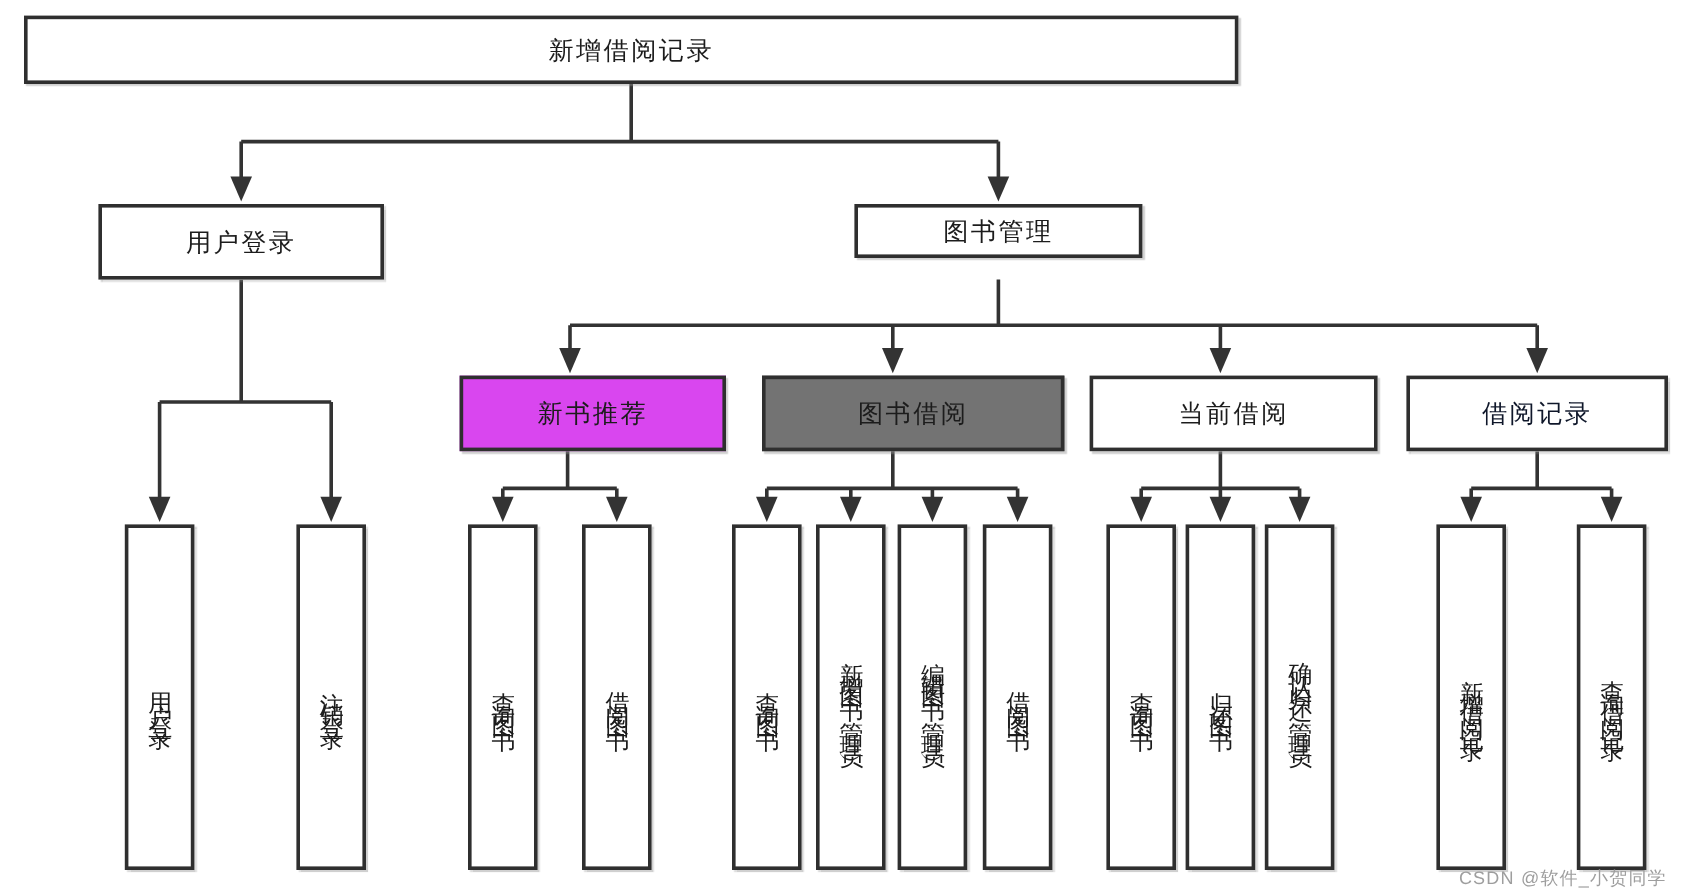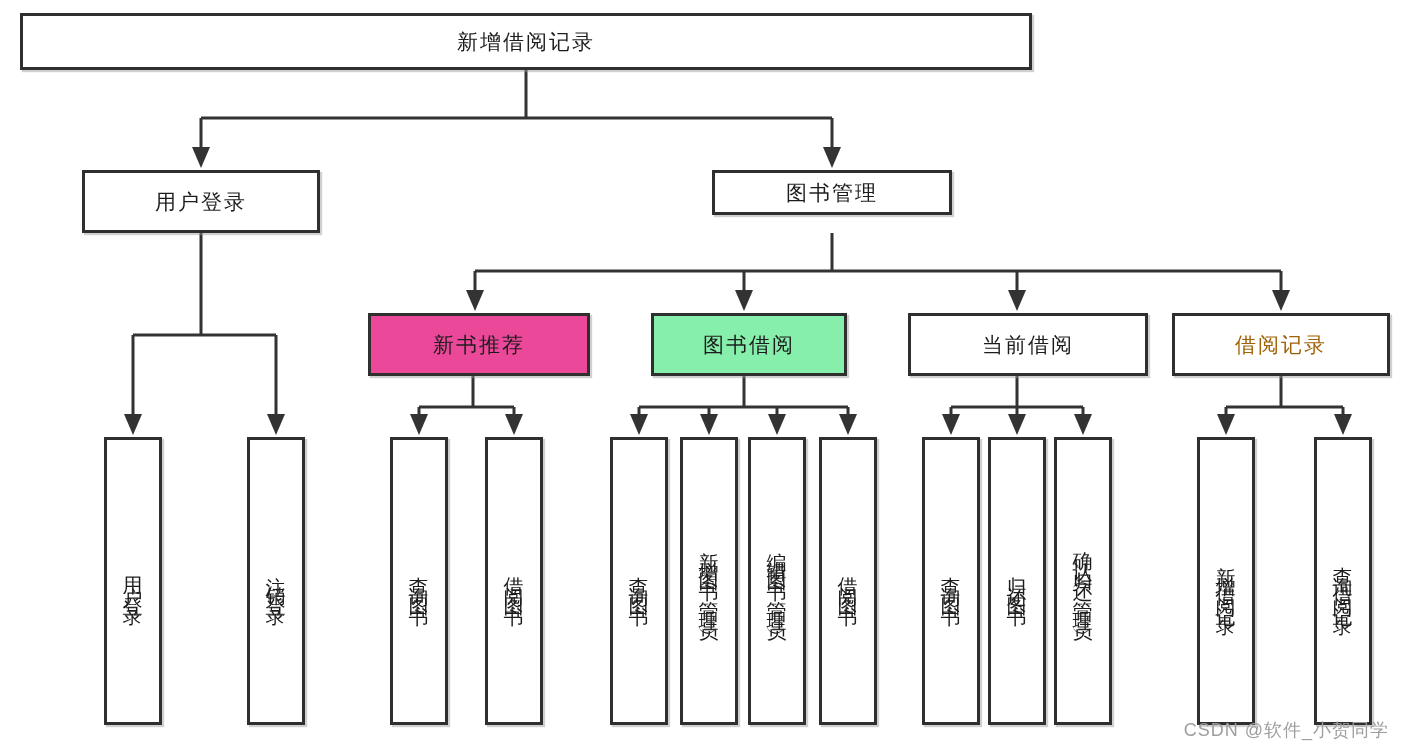--- a/index.html
+++ b/index.html
@@ -49,21 +49,21 @@
     writing-mode: vertical-rl;
     text-orientation: mixed;
     font-size: 20px;
     letter-spacing: 10px;
     line-height: 1;
   }
   .watermark {
     position: absolute;
     right: 16px;
     bottom: 5px;
-    font-size: 18px;
+    font-size: 15px;
     letter-spacing: 1px;
     z-index: 5;
     white-space: nowrap;
     margin-left: 46px;
   }
 </style>
 </head>
 <body>
 
 <div class="canvas" style="background: rgb(255, 255, 255);">
@@ -86,24 +86,24 @@
       <polygon points="942,414 960,414 951,435" fill="#333333"></polygon>
       <polygon points="1008,414 1026,414 1017,435" fill="#333333"></polygon>
       <polygon points="1074,414 1092,414 1083,435" fill="#333333"></polygon>
       <polygon points="1217,414 1235,414 1226,435" fill="#333333"></polygon>
       <polygon points="1334,414 1352,414 1343,435" fill="#333333"></polygon>
     </svg>
   <div id="nodes-layer">
       <div class="node h" style="left: 20px; top: 13px; width: 1012px; height: 57px; border-color: rgb(47, 47, 47); background: rgb(255, 255, 255); color: rgb(28, 28, 28);">新增借阅记录</div>
       <div class="node h" style="left: 82px; top: 170px; width: 238px; height: 63px; border-color: rgb(47, 47, 47); background: rgb(255, 255, 255); color: rgb(28, 28, 28);">用户登录</div>
       <div class="node h" style="left: 712px; top: 170px; width: 240px; height: 45px; border-color: rgb(47, 47, 47); background: rgb(255, 255, 255); color: rgb(28, 28, 28);">图书管理</div>
-      <div class="node h" style="left: 368px; top: 313px; width: 222px; height: 63px; border-color: rgb(47, 47, 47); background: #ec4899; color: rgb(28, 28, 28);">新书推荐</div>
-      <div class="node h" style="left: 635px; top: 313px; width: 196px; height: 63px; border-color: rgb(47, 47, 47); background: #86efac; color: rgb(28, 28, 28); margin-left: 16px;">图书借阅</div>
+      <div class="node h" style="left: 383px; top: 313px; width: 222px; height: 63px; border-color: rgb(47, 47, 47); background: #d946ef; color: rgb(28, 28, 28);">新书推荐</div>
+      <div class="node h" style="left: 635px; top: 313px; width: 252px; height: 63px; border-color: rgb(47, 47, 47); background: #737373; color: rgb(28, 28, 28);">图书借阅</div>
       <div class="node h" style="left: 908px; top: 313px; width: 240px; height: 63px; border-color: rgb(47, 47, 47); background: rgb(255, 255, 255); color: rgb(28, 28, 28);">当前借阅</div>
-      <div class="node h" style="left: 1172px; top: 313px; width: 218px; height: 63px; border-color: rgb(47, 47, 47); background: rgb(255, 255, 255); color: #a16207; text-align: center;">借阅记录</div>
+      <div class="node h" style="left: 1172px; top: 313px; width: 218px; height: 63px; border-color: rgb(47, 47, 47); background: rgb(255, 255, 255); color: #0f172a; text-align: center;">借阅记录</div>
       <div class="node v" style="left: 104px; top: 437px; width: 58px; height: 288px; border-color: rgb(47, 47, 47); background: rgb(255, 255, 255); color: rgb(28, 28, 28);">用户登录</div>
       <div class="node v" style="left: 247px; top: 437px; width: 58px; height: 288px; border-color: rgb(47, 47, 47); background: rgb(255, 255, 255); color: rgb(28, 28, 28);">注销登录</div>
       <div class="node v" style="left: 390px; top: 437px; width: 58px; height: 288px; border-color: rgb(47, 47, 47); background: rgb(255, 255, 255); color: rgb(28, 28, 28);">查询图书</div>
       <div class="node v" style="left: 485px; top: 437px; width: 58px; height: 288px; border-color: rgb(47, 47, 47); background: rgb(255, 255, 255); color: rgb(28, 28, 28);">借阅图书</div>
       <div class="node v" style="left: 610px; top: 437px; width: 58px; height: 288px; border-color: rgb(47, 47, 47); background: rgb(255, 255, 255); color: rgb(28, 28, 28);">查询图书</div>
       <div class="node v" style="left: 680px; top: 437px; width: 58px; height: 288px; border-color: rgb(47, 47, 47); background: rgb(255, 255, 255); color: rgb(28, 28, 28);">新增图书（管理员）</div>
       <div class="node v" style="left: 748px; top: 437px; width: 58px; height: 288px; border-color: rgb(47, 47, 47); background: rgb(255, 255, 255); color: rgb(28, 28, 28);">编辑图书（管理员）</div>
       <div class="node v" style="left: 819px; top: 437px; width: 58px; height: 288px; border-color: rgb(47, 47, 47); background: rgb(255, 255, 255); color: rgb(28, 28, 28);">借阅图书</div>
       <div class="node v" style="left: 922px; top: 437px; width: 58px; height: 288px; border-color: rgb(47, 47, 47); background: rgb(255, 255, 255); color: rgb(28, 28, 28);">查询图书</div>
       <div class="node v" style="left: 988px; top: 437px; width: 58px; height: 288px; border-color: rgb(47, 47, 47); background: rgb(255, 255, 255); color: rgb(28, 28, 28);">归还图书</div>

